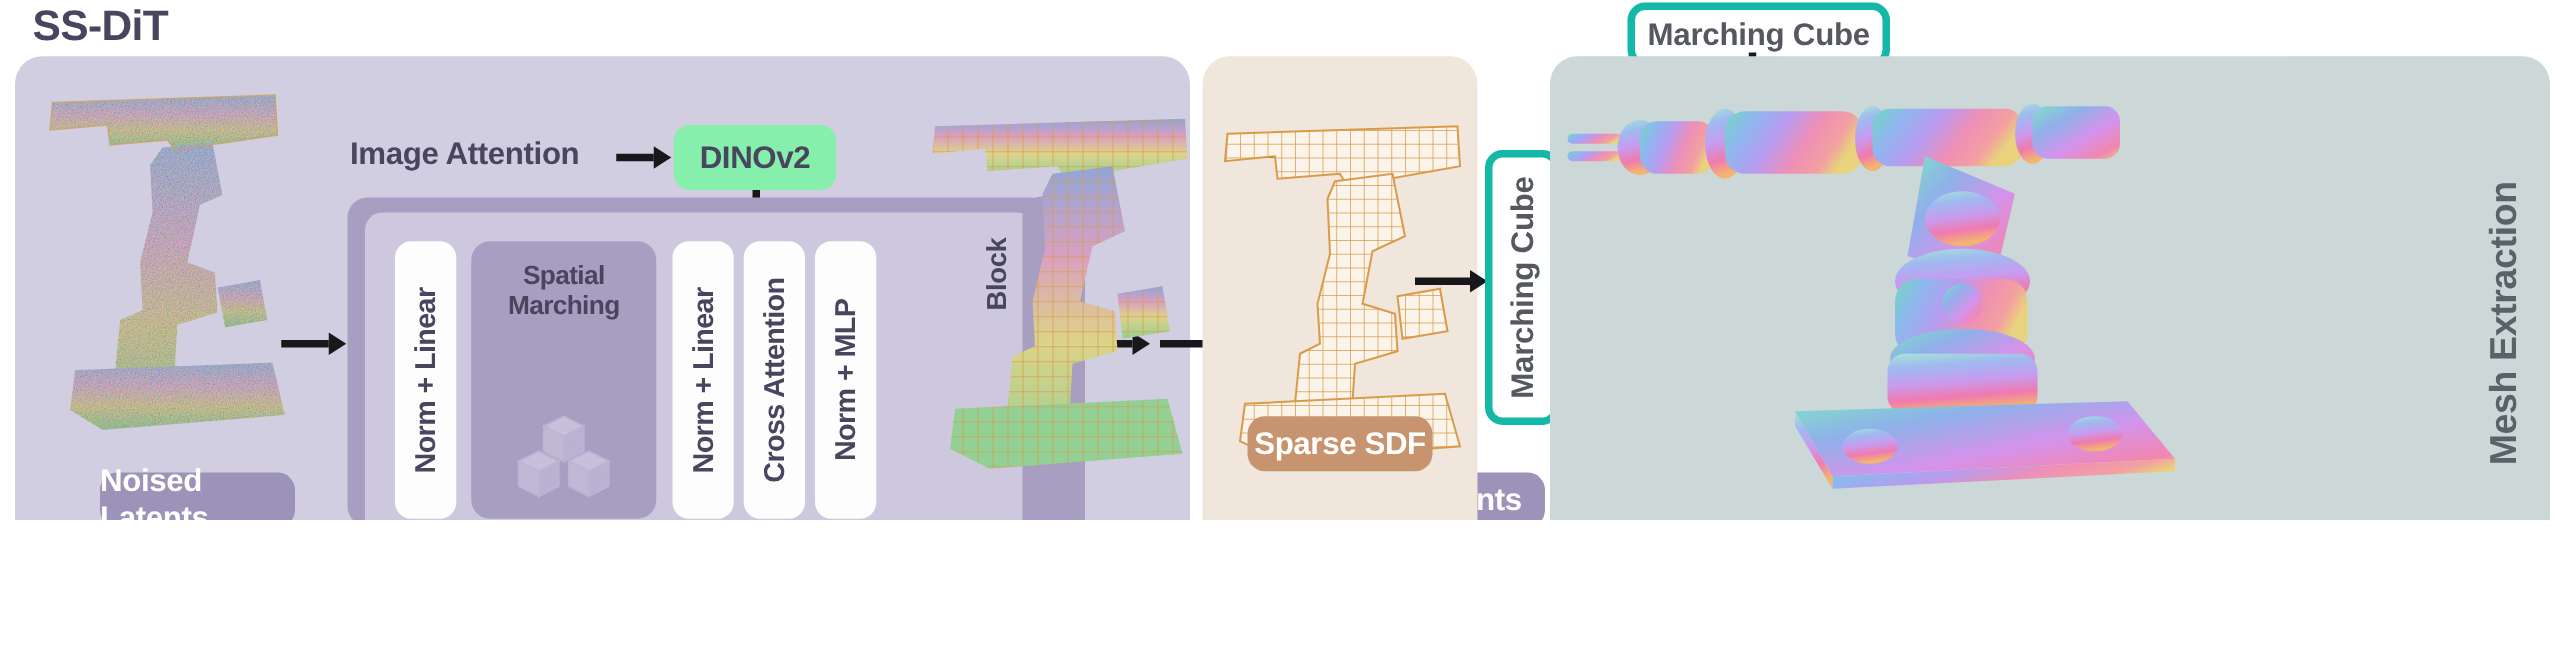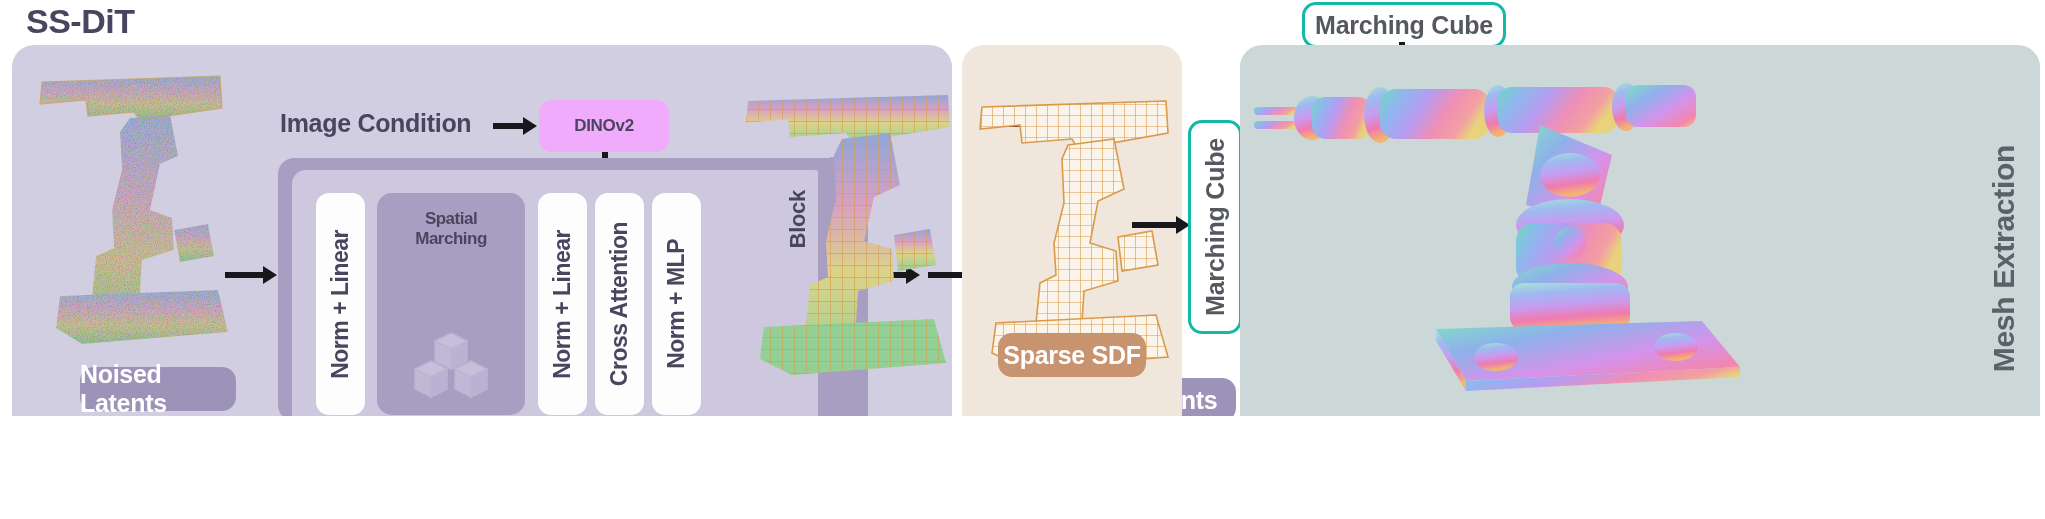--- a/index.html
+++ b/index.html
@@ -123,26 +123,26 @@
     font-weight: bold;
     color: #4a455f;
     letter-spacing: -0.3px;
   }
   .dinov2-box {
     position: absolute;
     left: 527px;
     top: 55px;
     width: 130px;
     height: 52px;
-    background: #f0abfc;
+    background: #86efac;
     border-radius: 13px;
     display: flex;
     align-items: center;
     justify-content: center;
-    font-size: 17px;
+    font-size: 25px;
     font-weight: bold;
     color: #4a455f;
     letter-spacing: -0.3px;
   }
 
   
   .block-outer {
     position: absolute;
     left: 266px;
     top: 113px;
@@ -215,21 +215,21 @@
     top: 23px;
     width: 148px;
     height: 222px;
     background: #a79ec1;
     border-radius: 15px;
     padding-top: 16px;
     box-sizing: border-box;
   }
   .ssa-text {
     text-align: center;
-    font-size: 17px;
+    font-size: 21px;
     font-weight: bold;
     color: #4a455f;
     line-height: 1.16;
     letter-spacing: -0.5px;
   }
   .ssa-cubes {
     position: absolute;
     left: 50%;
     bottom: 8px;
     transform: translateX(-50%);
@@ -255,21 +255,21 @@
     display: flex;
     align-items: center;
     justify-content: center;
     color: #ffffff;
     font-size: 25px;
     font-weight: bold;
     letter-spacing: -0.3px;
   }
   .badge-noised {
     left: 68px;
-    top: 322px;
+    top: 333px;
     width: 156px;
     height: 44px;
     background: #9d93b8;
   }
   .badge-latents {
     left: 1100px;
     top: 333px;
     width: 124px;
     height: 44px;
     background: #9d93b8;
@@ -286,21 +286,21 @@
     top: 333px;
     width: 172px;
     height: 44px;
     background: #7d8d96;
   }
 
   
   .mc-box {
     position: absolute;
     background: #ffffff;
-    border: 3px solid #14b8a6;
+    border: 6px solid #14b8a6;
     border-radius: 14px;
     display: flex;
     align-items: center;
     justify-content: center;
     color: #55595f;
     font-size: 25px;
     font-weight: bold;
     letter-spacing: -0.2px;
   }
   .mc-box-vertical {
@@ -361,21 +361,21 @@
         <polygon points="108,58 148,54 156,96 138,104 128,150 150,158 152,190 120,200 118,232
                          142,244 148,268 74,282 56,262 70,238 74,196 92,188 90,150 100,110 98,72" fill="url(#noiseGrad)"></polygon>
         <polygon points="152,170 186,164 192,196 158,202" fill="url(#noiseGrad)"></polygon>
         <polygon points="38,236 196,230 206,272 60,284 34,268" fill="url(#noiseGrad)"></polygon>
       </g>
       <g opacity="0.85">
         <polygon points="20,22 198,16 200,48 118,60 112,52 66,56 64,40 18,44" fill="none" stroke="#c8a36a" stroke-width="1.2"></polygon>
       </g>
     </svg>
 
-    <div class="img-cond-label">Image Condition</div>
+    <div class="img-cond-label">Image Attention</div>
 
     <svg class="arrow" style="left:481px; top:70px;" width="44" height="22" viewBox="0 0 44 22">
       <line x1="0" y1="11" x2="30" y2="11" stroke="#18181c" stroke-width="6"></line>
       <polygon points="30,2 44,11 30,20" fill="#18181c"></polygon>
     </svg>
 
     <div class="dinov2-box">
       <span>DINOv2</span>
     </div>
 

